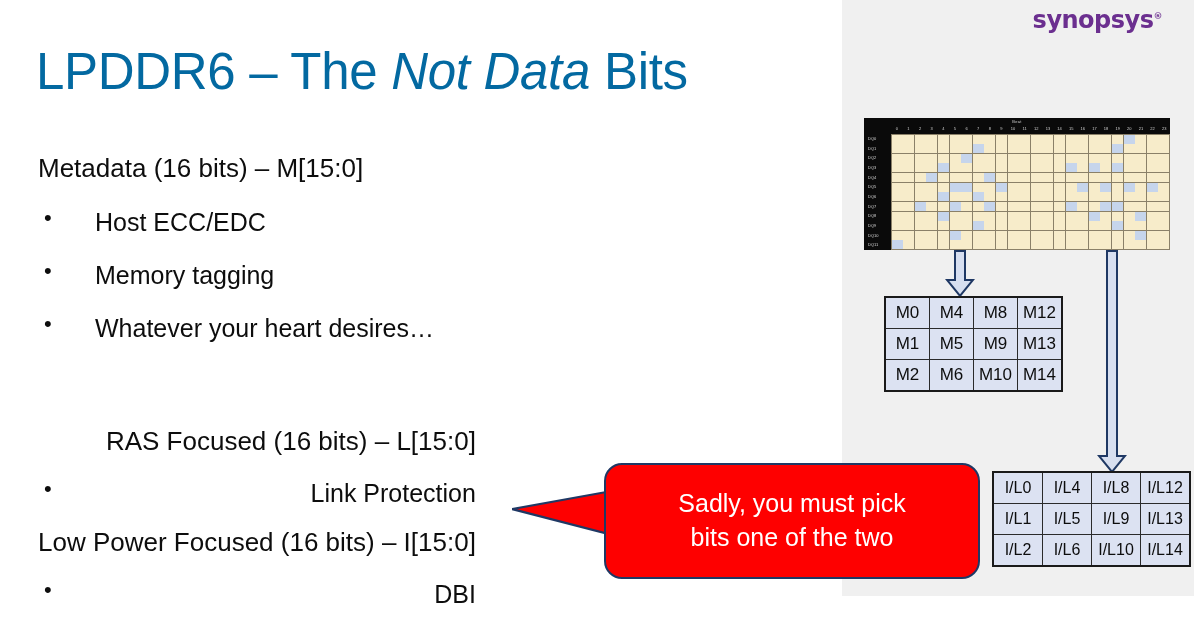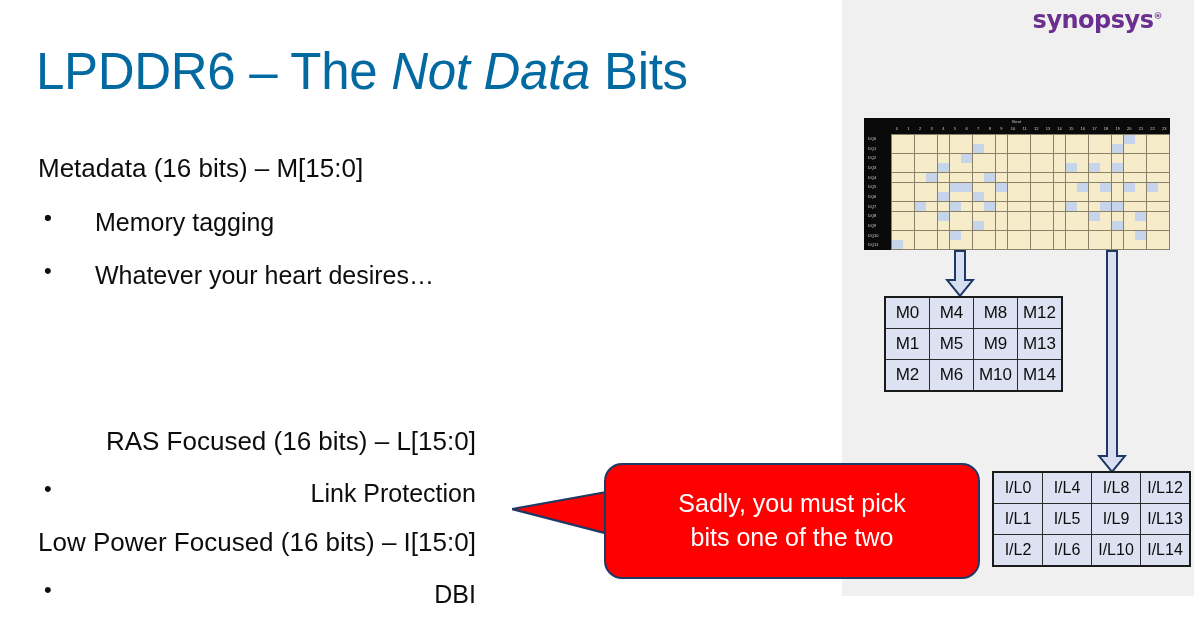--- a/index.html
+++ b/index.html
@@ -230,20 +230,21 @@
 <div id="logo"><span>synopsys</span><span class="reg">®</span></div>
 
 <div id="title">
   <span>LPDDR6 – The </span><span class="it">Not Data</span><span> Bits</span>
 </div>
 
 <div id="sec1" class="body-block">
   <div class="lvl1">Metadata (16 bits) – M[15:0]</div>
   <div class="lvl2">
     <span class="bullet">•</span>
+    <span class="btext">Host ECC/EDC</span>
   </div>
   <div class="lvl2">
     <span class="bullet">•</span>
     <span class="btext">Memory tagging</span>
   </div>
   <div class="lvl2">
     <span class="bullet">•</span>
     <span class="btext">Whatever your heart desires…</span>
   </div>
 </div>

